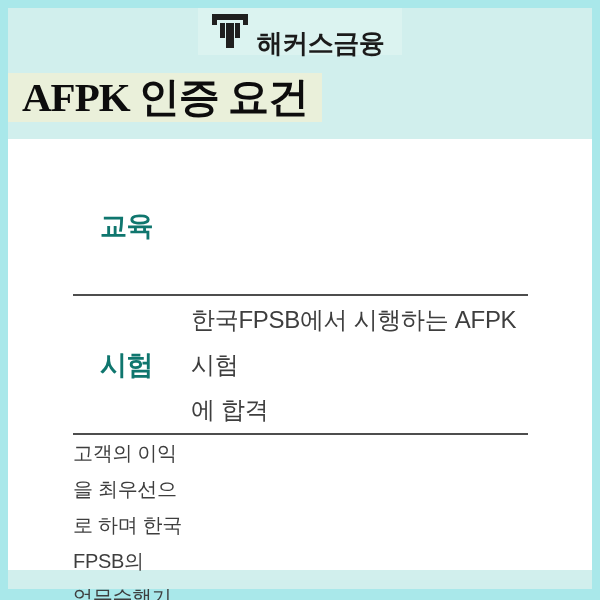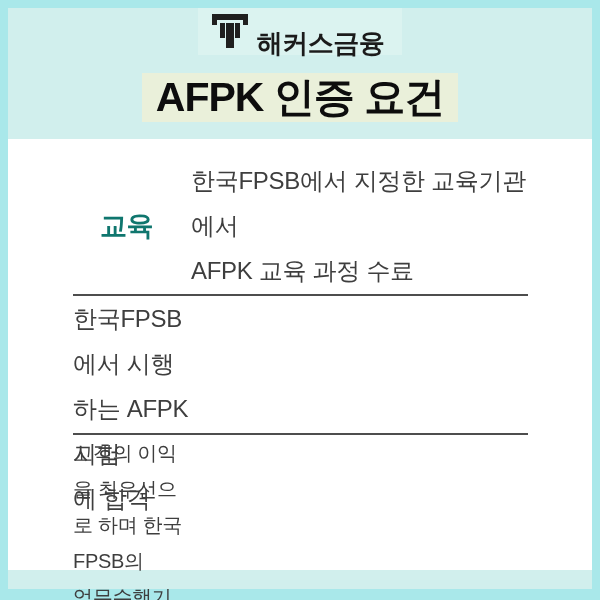--- a/index.html
+++ b/index.html
@@ -34,21 +34,21 @@
   .logo-icon svg { display: block; }
   .logo-text {
     font-size: 26px; font-weight: 800; color: #1b1b1b;
     letter-spacing: -0.5px; white-space: nowrap; margin-top: 24px;
   }
 
   
   .title-row {
     position: absolute;
     top: 65px; left: 0; right: 0;
-    display: flex; justify-content: center;
+    display: flex;  font-family: Liberation Serif, serif;
   }
   .title-badge {
     background: #eaf0da;            
     color: #0d0d0d;
     font-size: 41px; font-weight: 800;
     letter-spacing: -1px;
     line-height: 49px; height: 49px;
     padding: 0 14px;
     white-space: nowrap;
   }
@@ -104,25 +104,24 @@
     </div>
 
     <div class="title-row">
       <h1 class="title-badge">AFPK 인증 요건</h1>
     </div>
 
     <main class="card">
 
       <section class="req-row r0">
         <div class="req-label">교육</div>
-        <div class="req-desc">한국FPSB에서 지정한 교육기관에서
-AFPK 교육 과정 수료</div>
       </section>
 
       <section class="req-row r1">
+        <div class="req-label">시험</div>
         <div class="req-desc">한국FPSB에서 시행하는 AFPK 시험
 에 합격</div>
       </section>
 
       <section class="req-row r2">
         <div class="req-desc">고객의 이익을 최우선으로 하며 한국FPSB의
 업무수행기준과 윤리규정 및 기타 제시하는 사
 항을 준수하겠다는 서약</div>
       </section>
 

